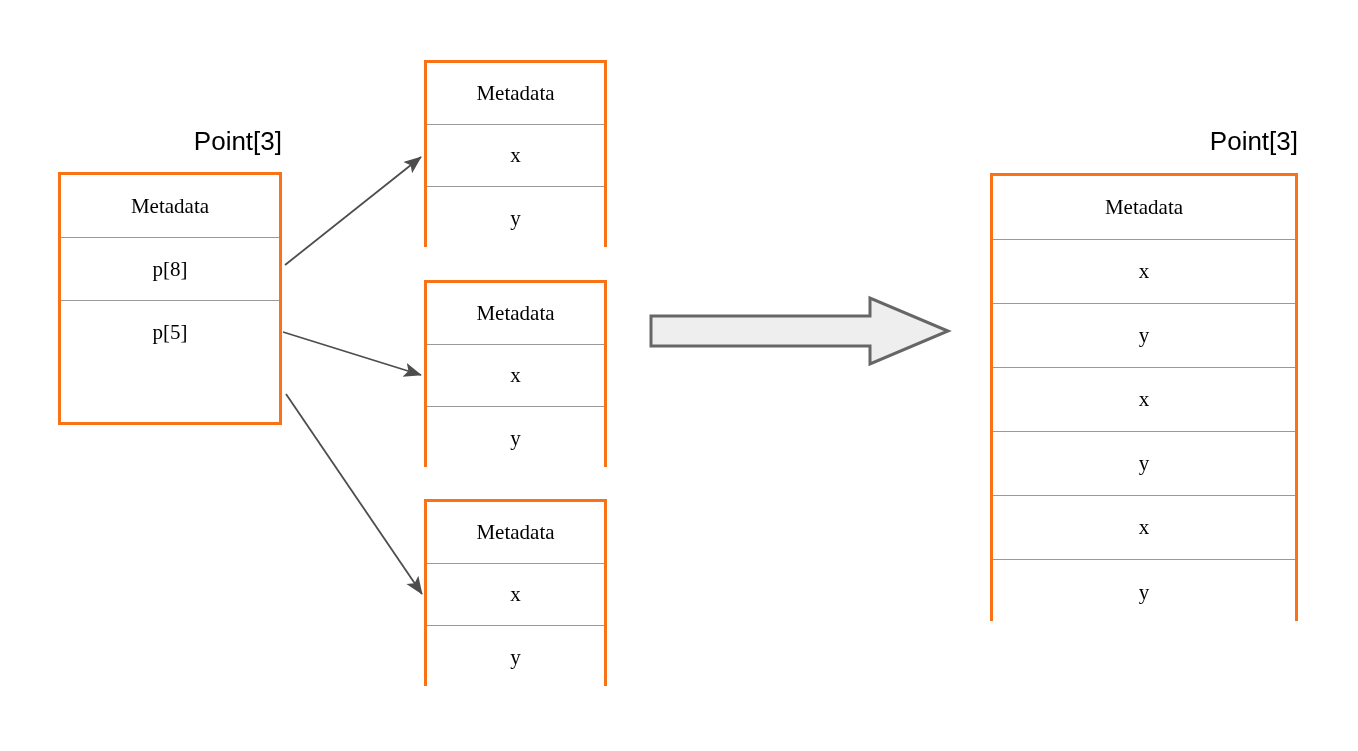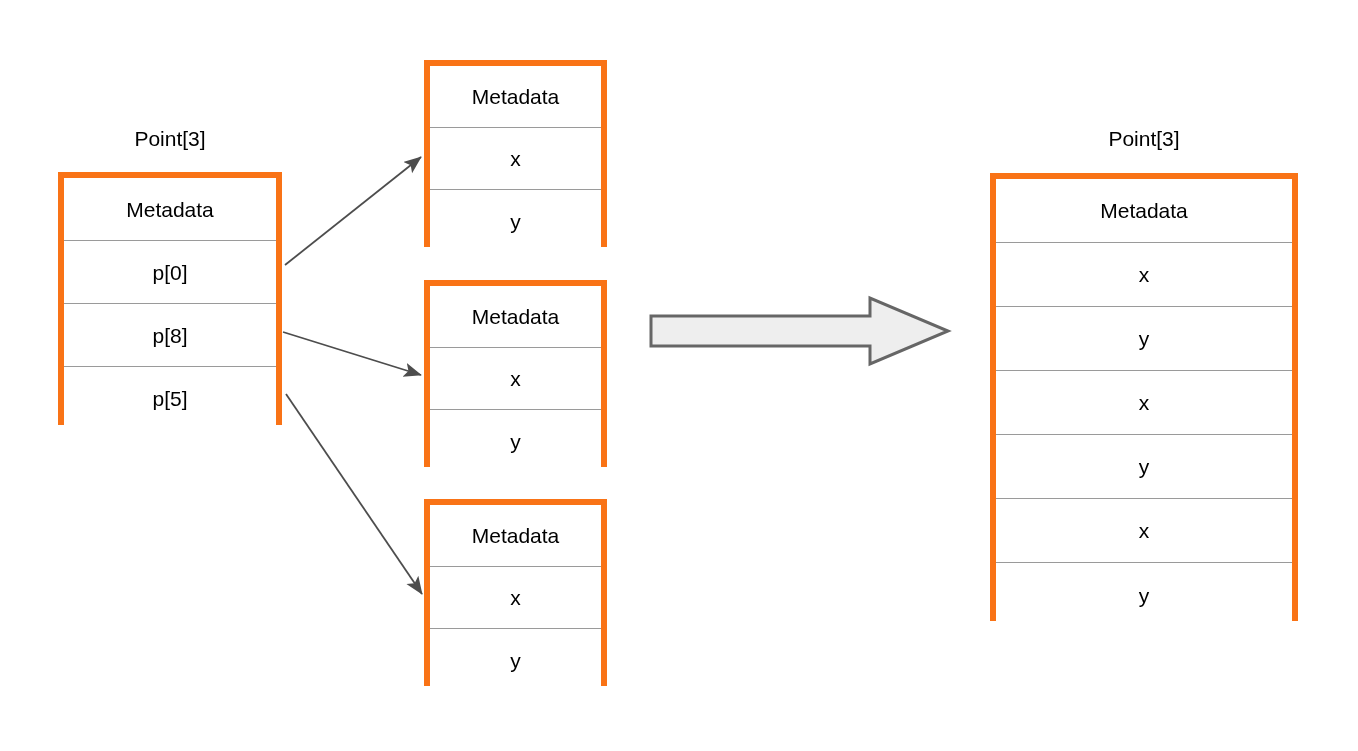--- a/index.html
+++ b/index.html
@@ -14,44 +14,45 @@
   #canvas {
     position: relative;
     width: 1358px;
     height: 751px;
     background: #ffffff;
     overflow: hidden;
   }
   .struct {
     position: absolute;
     box-sizing: border-box;
-    border: 6px solid #f97316;
+    border: 3px solid #f97316;
     background: #ffffff;
+    font-family: Liberation Serif, serif;
   }
   .row {
     box-sizing: border-box;
     display: flex;
     align-items: center;
     justify-content: center;
     border-bottom: 1px solid #9a9a9a;
     background: #ffffff;
     font-size: 21px;
     line-height: 1;
     color: #000000;
     white-space: nowrap;
   }
   .row:last-child {
     border-bottom: none;
   }
   .caption {
     position: absolute;
-    font-size: 21px;
+    font-size: 26px;
     line-height: 1;
     color: #000000;
-    text-align: center;
+    text-align: right;
     white-space: nowrap;
   }
   
   #struct-left { left: 58px; top: 172px; width: 224px; height: 253px; }
   #struct-left .row { height: 63px; }
   #caption-left { left: 58px; top: 128px; width: 224px; }
   
   .struct-mid { left: 424px; width: 183px; height: 187px; }
   .struct-mid .row { height: 62px; }
   #struct-mid-0 { top: 60px; }
@@ -72,21 +73,20 @@
 </style>
 </head>
 <body>
 
 <div id="canvas">
 
   <div class="caption" id="caption-left">Point[3]</div>
 
   <div class="struct" id="struct-left">
     <div class="row">Metadata</div>
-    <div class="row">p[0]</div>
     <div class="row">p[8]</div>
     <div class="row">p[5]</div>
   </div>
 
   <div class="struct struct-mid" id="struct-mid-0">
     <div class="row">Metadata</div>
     <div class="row">x</div>
     <div class="row">y</div>
   </div>
 

